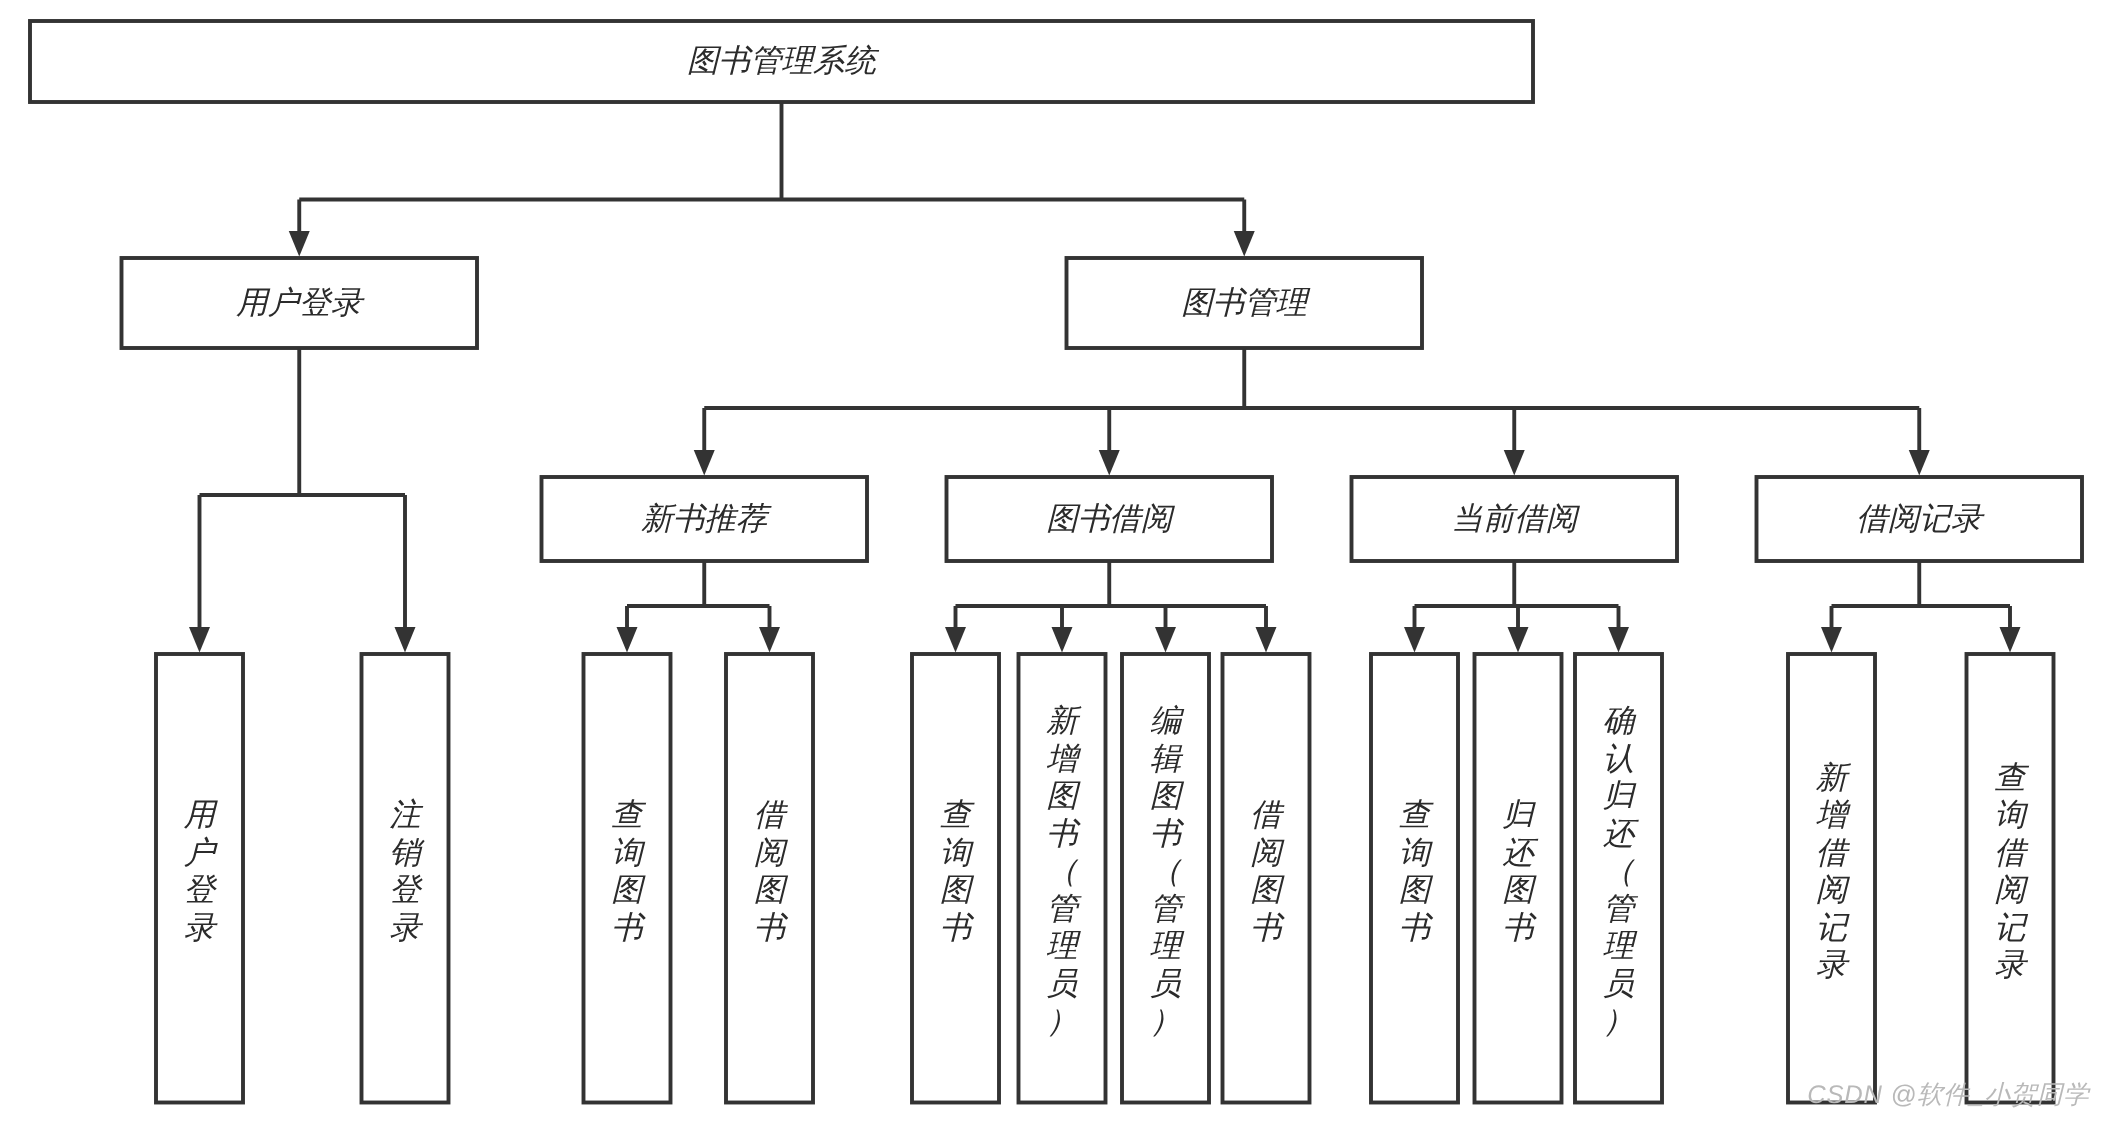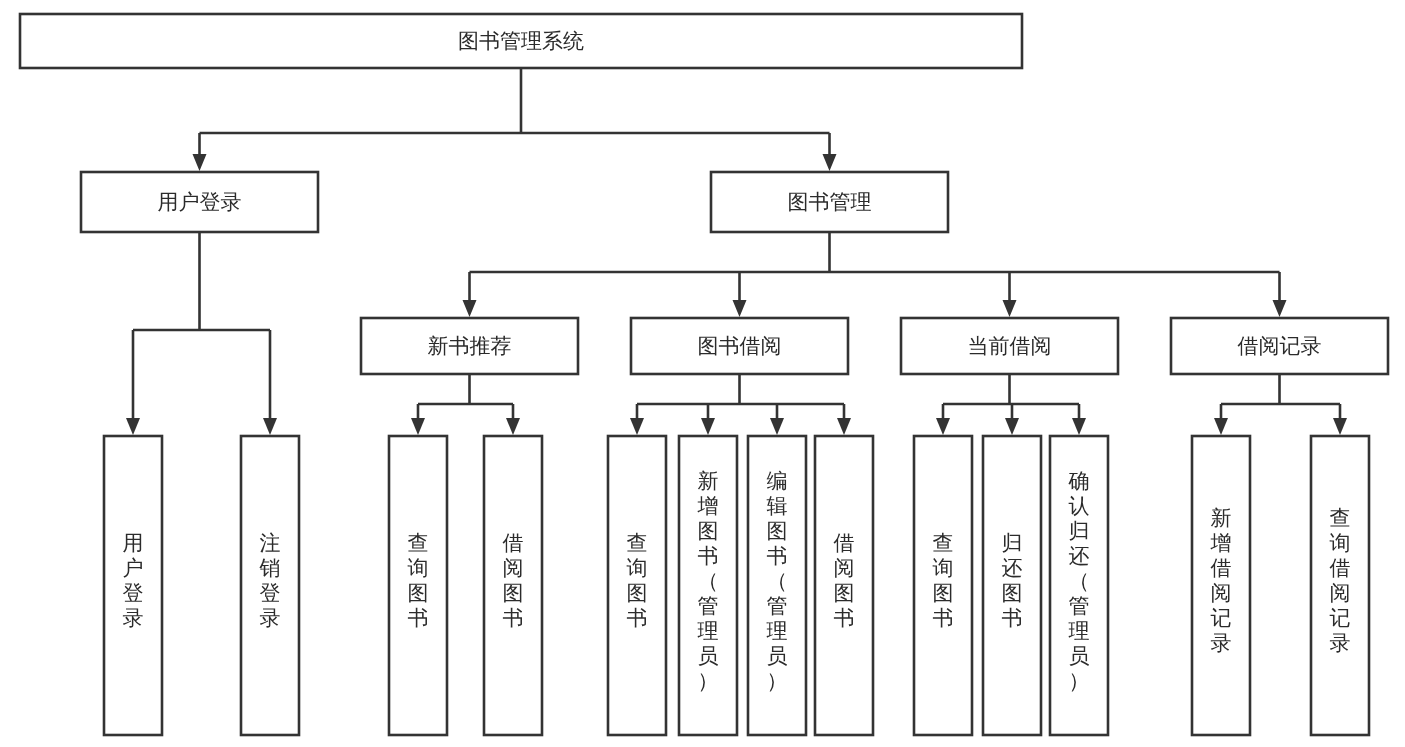--- a/index.html
+++ b/index.html
@@ -11,20 +11,21 @@
     width: 1405px;
     height: 747px;
     font-family: "Liberation Sans", "DejaVu Sans", sans-serif;
     overflow: hidden;
     position: relative;
   }
   #diagram-root {
     position: relative;
     width: 1405px;
     height: 747px;
+    font-style: italic;
   }
   svg.flow {
     position: absolute;
     top: 0;
     left: 0;
     width: 1405px;
     height: 747px;
   }
   .node-rect {
     fill: #ffffff;
@@ -202,14 +203,15 @@
           <rect x="1192" y="436" width="58" height="299" class="node-rect"></rect>
           <text x="1221" y="0" class="node-label-vert"><tspan x="1221" y="525">新</tspan><tspan x="1221" y="550">增</tspan><tspan x="1221" y="575">借</tspan><tspan x="1221" y="600">阅</tspan><tspan x="1221" y="625">记</tspan><tspan x="1221" y="650">录</tspan></text>
         </g>
         <g>
           <rect x="1311" y="436" width="58" height="299" class="node-rect"></rect>
           <text x="1340" y="0" class="node-label-vert"><tspan x="1340" y="525">查</tspan><tspan x="1340" y="550">询</tspan><tspan x="1340" y="575">借</tspan><tspan x="1340" y="600">阅</tspan><tspan x="1340" y="625">记</tspan><tspan x="1340" y="650">录</tspan></text>
         </g>
       </g>
   </svg>
 
+  <div class="watermark">CSDN @软件_小贺同学</div>
 
 </div>
 
 </body></html>

